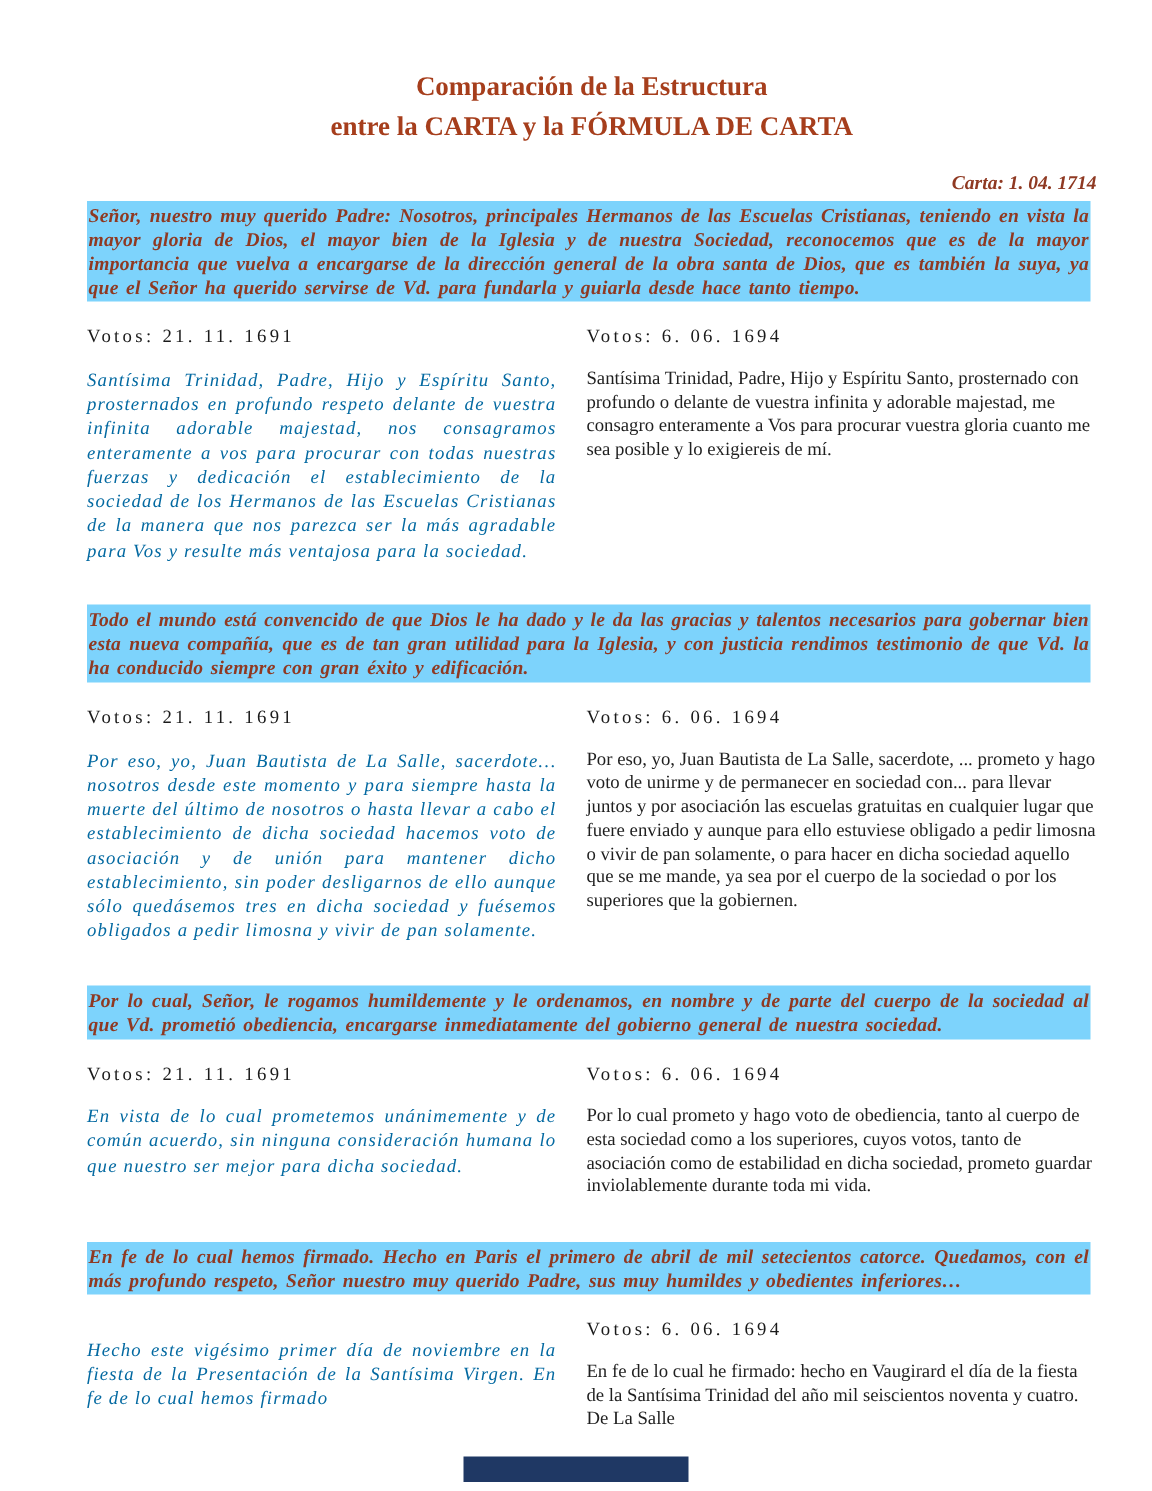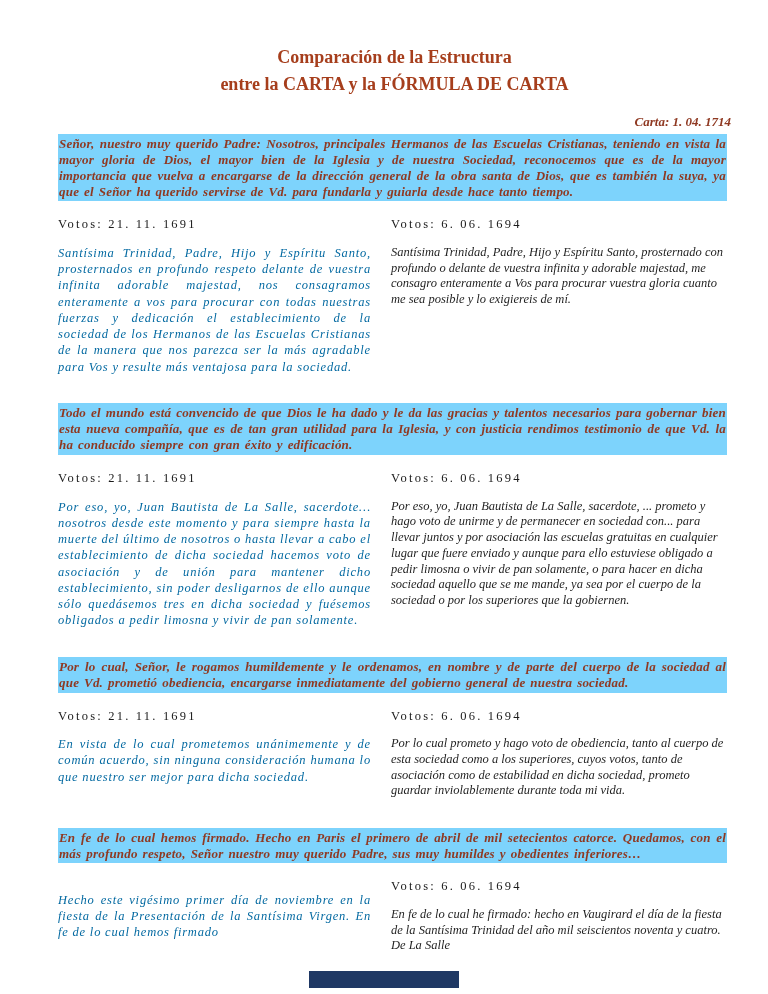--- a/index.html
+++ b/index.html
@@ -63,21 +63,20 @@
     line-height: 1.3;
     letter-spacing: 0.8px;
     color: #0369a1;
     text-align: justify;
   }
   .col-right .body {
     font-size: 12.5px;
     line-height: 1.26;
     color: #1f1f1f;
     text-align: left;
-    font-style: italic;
   }
   .footer-bar {
     position: absolute;
     bottom: 6px;
     left: 50%;
     transform: translateX(-50%);
     width: 150px;
     height: 17px;
     background: #1F3864;
   }

